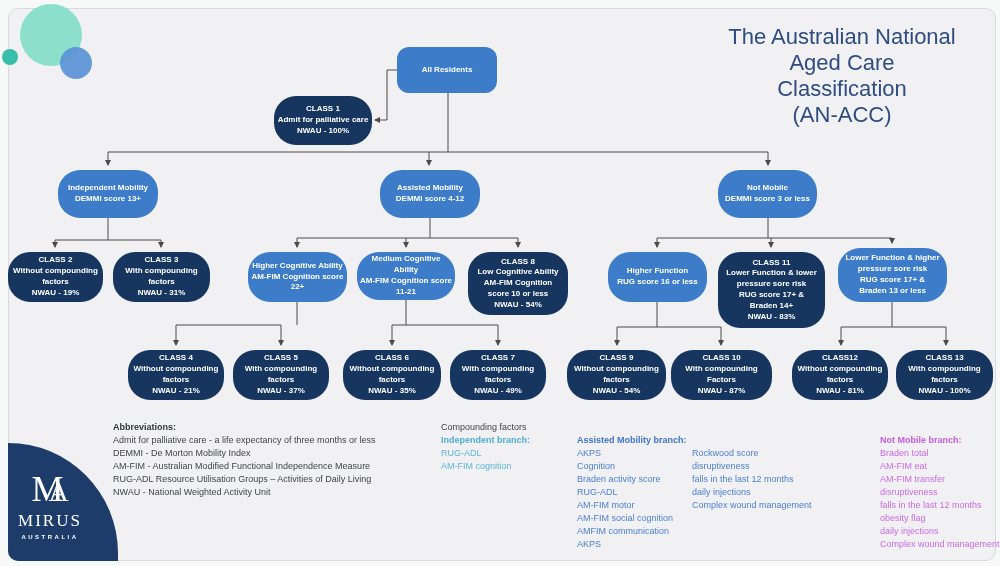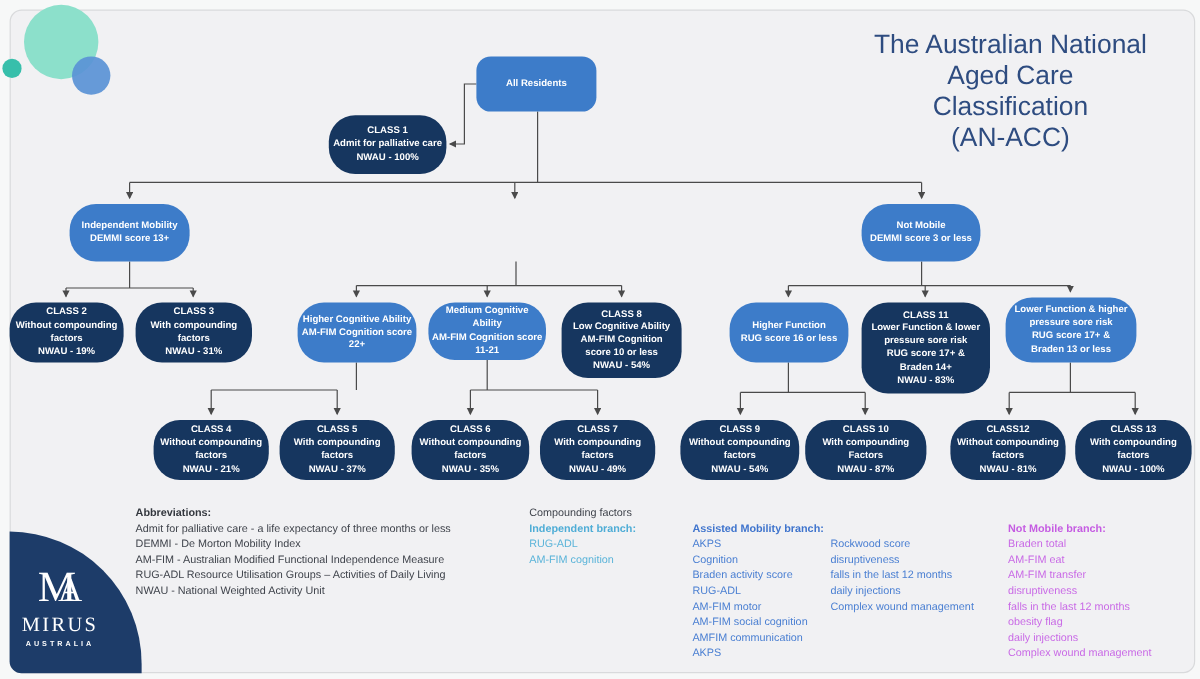--- a/index.html
+++ b/index.html
@@ -20,21 +20,21 @@
           text-align:center; color:#ffffff; font-size:8px; font-weight:600; line-height:1.35;
           border-radius:22px; white-space:pre-line; padding:1px; }
   .node.blue { background:#3d7cc9; }
   .node.navy { background:#16365f; }
   .legend { position:absolute; font-size:9px; line-height:13px; color:#3f434b; }
   .legend .t { font-weight:bold; color:#33373e; }
   .ind  { color:#5bb4d9; }
   .ind .t { color:#4fadd6; }
   .asst { color:#4a7fd2; }
   .asst .t { color:#3f74cd; }
-  .nm   { color:#c96ae6; }
+  .nm   { color:#c96ae6;margin-left:40px; }
   .nm .t { color:#c55ce2; }
   .logo { position:absolute; left:8px; top:443px; width:110px; height:118px; background:#1d3c69;
           border-top-right-radius:110px; border-bottom-left-radius:10px; color:#fff; }
   .logo-inner { position:absolute; left:0; top:0; width:84px; text-align:center; }
   .monogram { margin-top:24px; height:44px; font-family:"Liberation Serif", serif; color:#fff; }
   .mono-m { font-size:36px; line-height:44px; }
   .mono-a { font-size:28px; line-height:44px; margin-left:-15px; }
   .logo-name { font-family:"Liberation Serif", serif; font-size:17px; letter-spacing:2px; line-height:20px; }
   .logo-sub  { font-size:6px; font-weight:bold; letter-spacing:2.5px; margin-top:3px; }
 </style>
@@ -94,20 +94,22 @@
     <line class="cline" x1="841" y1="327" x2="841" y2="345" marker-end="url(#arrow)"></line>
     <line class="cline" x1="946" y1="327" x2="946" y2="345" marker-end="url(#arrow)"></line>
   </svg>
 
   <div class="node blue" style="left:397px;top:47px;width:100px;height:46px;border-radius:12px">All Residents</div>
   <div class="node navy" style="left:274px;top:96px;width:98px;height:49px">CLASS 1
 Admit for palliative care
 NWAU - 100%</div>
   <div class="node blue" style="left:58px;top:170px;width:100px;height:48px">Independent Mobility
 DEMMI score 13+</div>
+  <div class="node blue" style="left:380px;top:170px;width:100px;height:48px">Assisted Mobility
+DEMMI score 4-12</div>
   <div class="node blue" style="left:718px;top:170px;width:99px;height:48px">Not Mobile
 DEMMI score 3 or less</div>
   <div class="node navy" style="left:8px;top:252px;width:95px;height:50px">CLASS 2
 Without compounding
 factors
 NWAU - 19%</div>
   <div class="node navy" style="left:113px;top:252px;width:97px;height:50px">CLASS 3
 With compounding
 factors
 NWAU - 31%</div>

